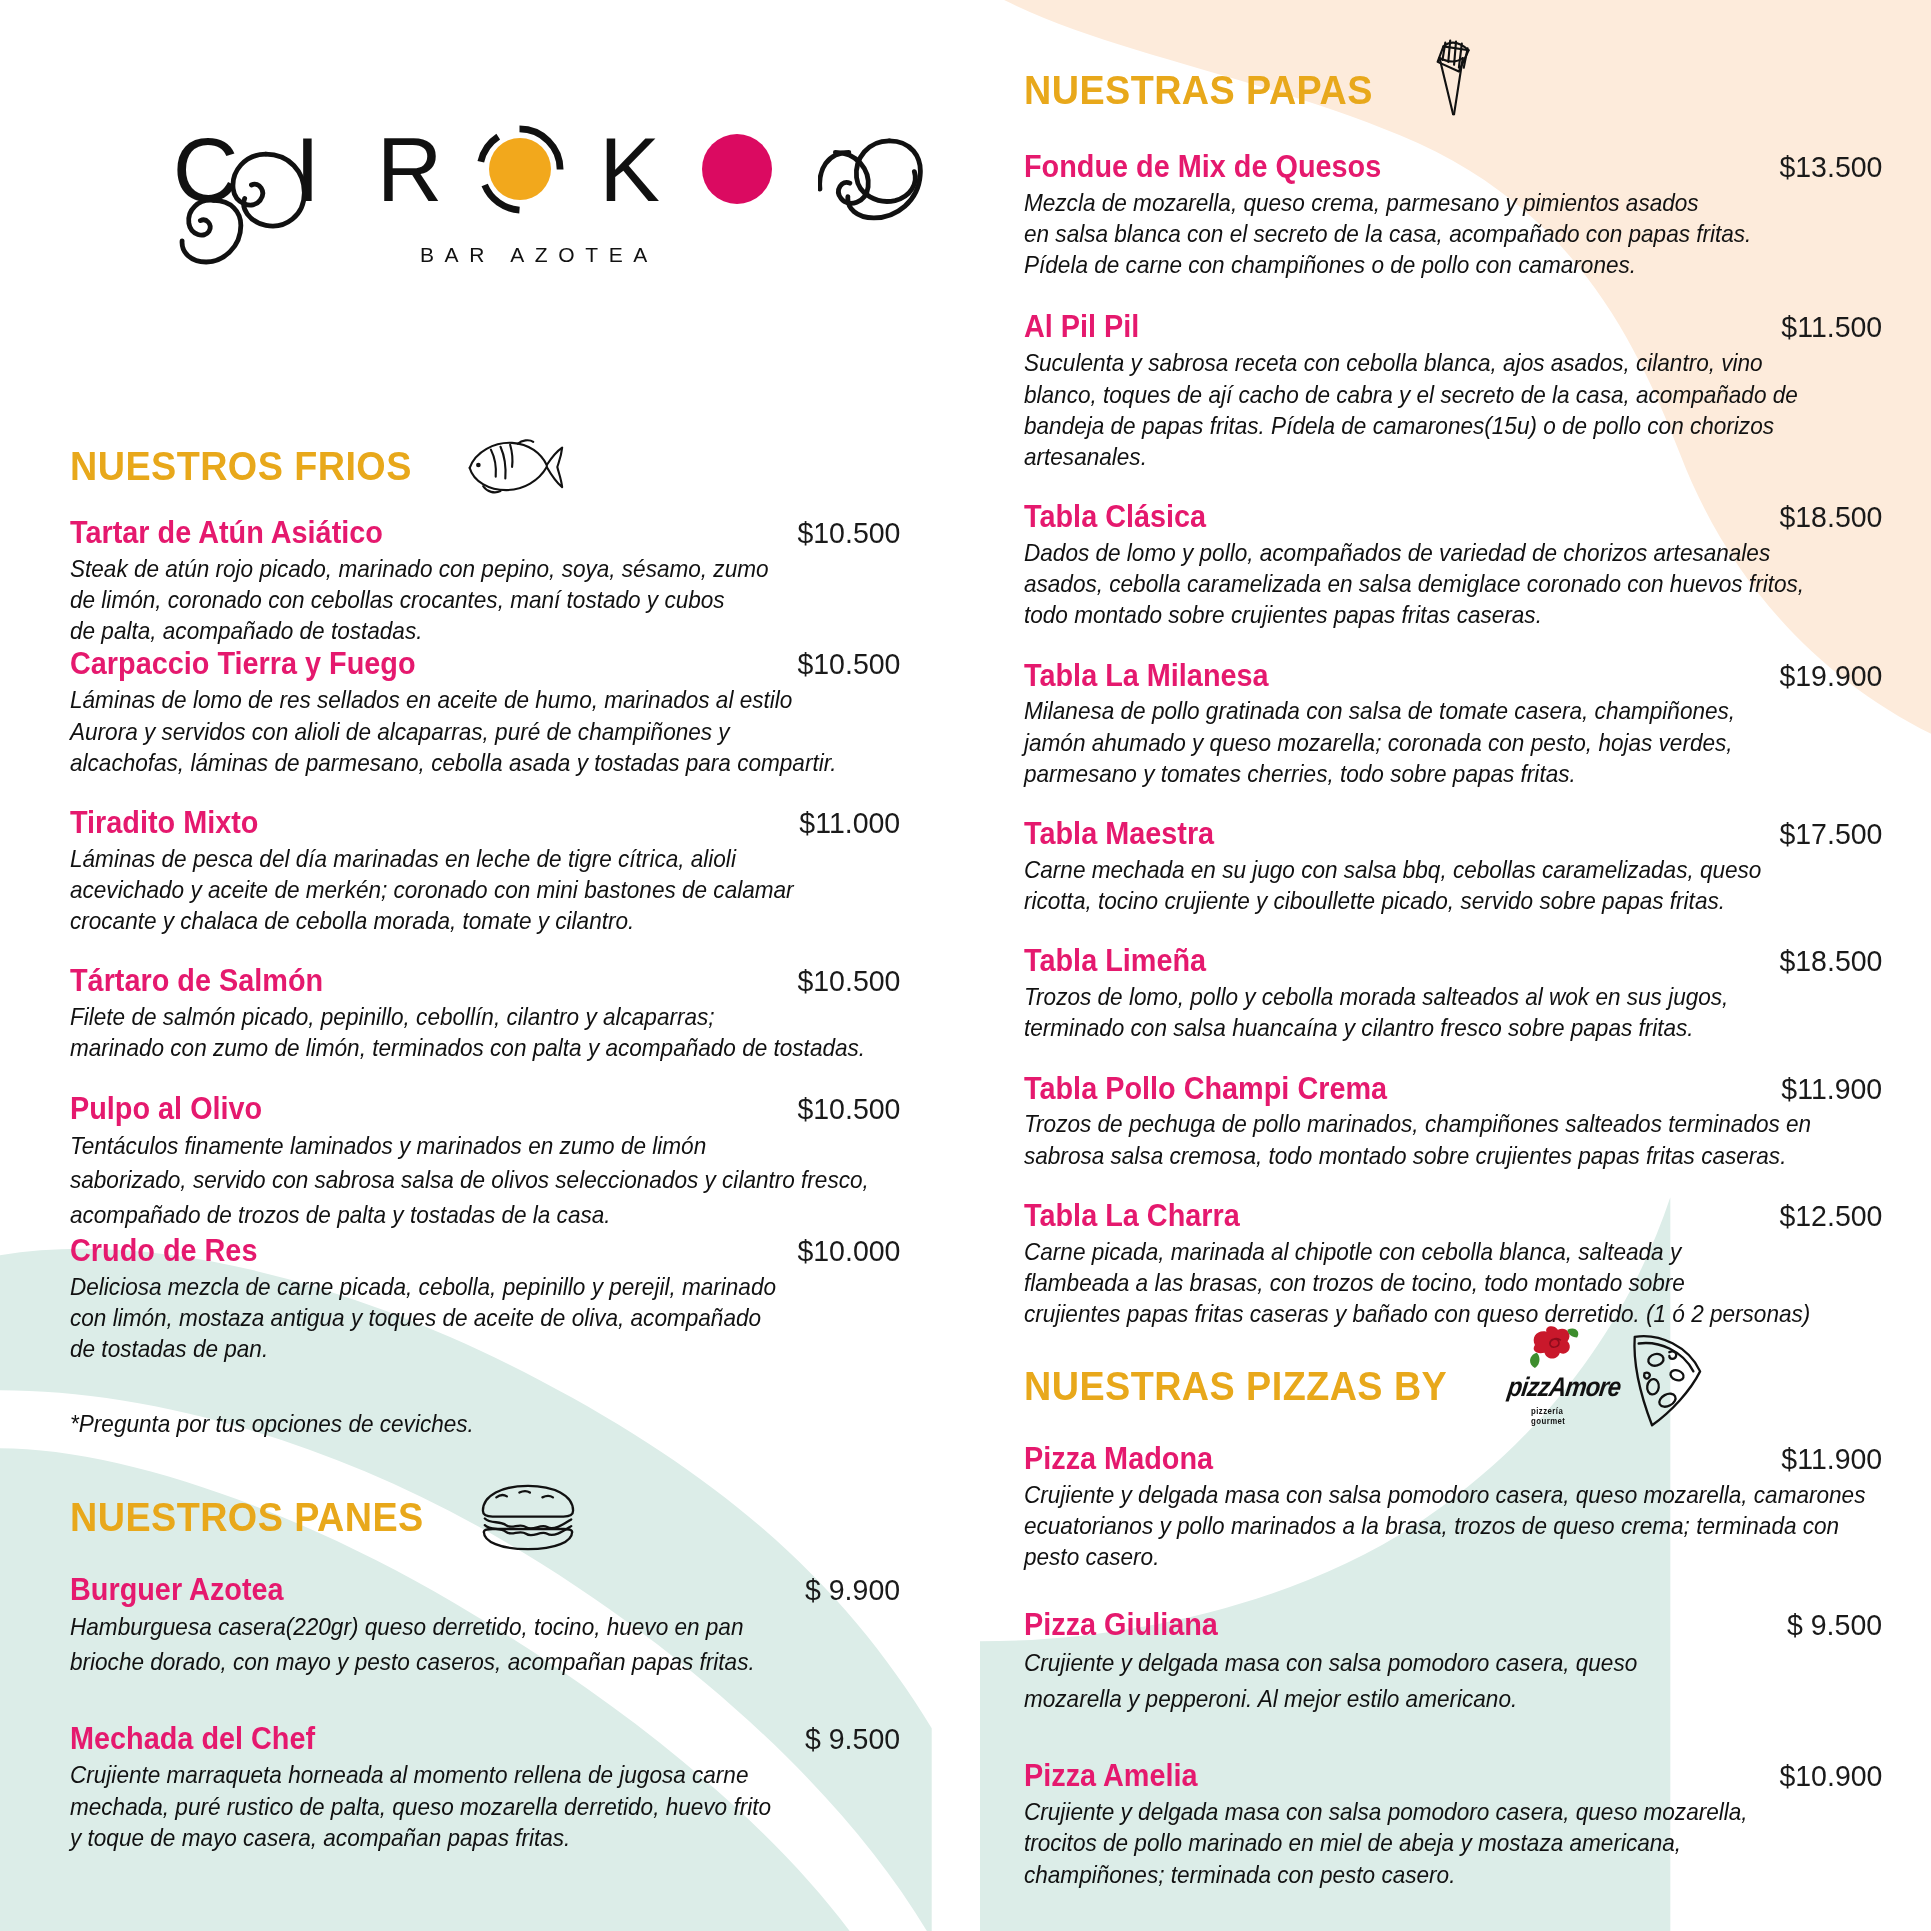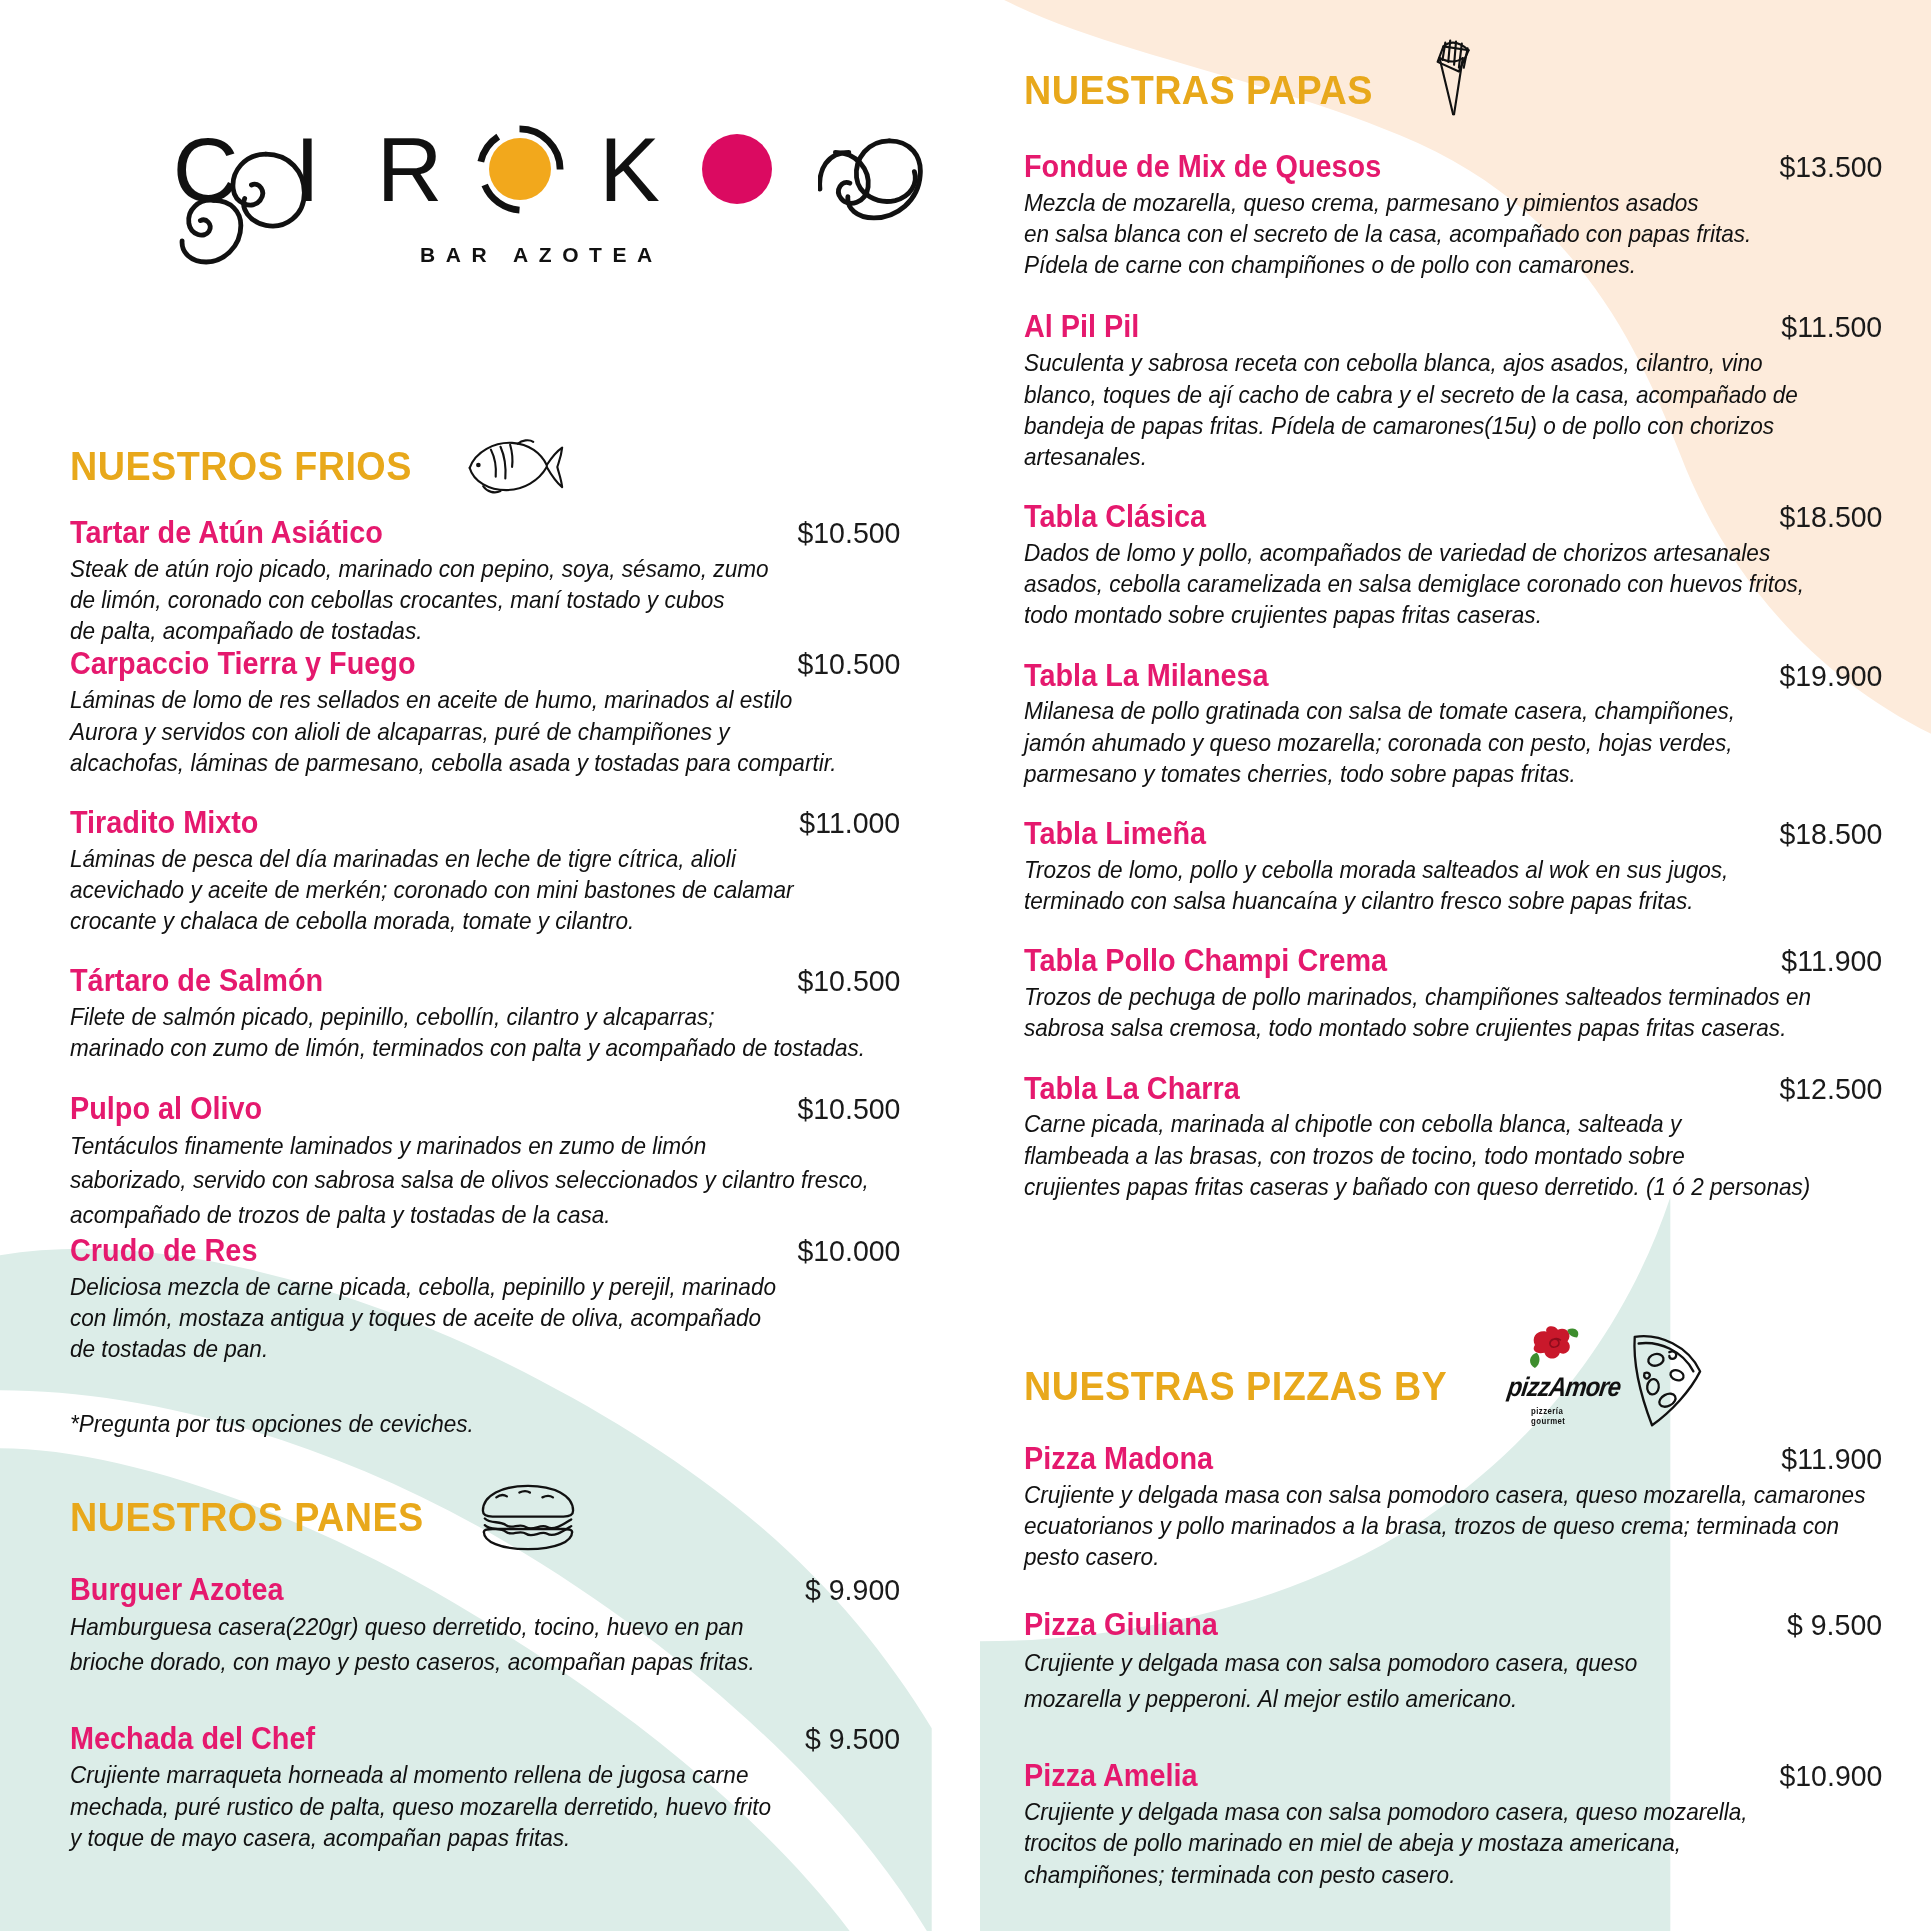--- a/index.html
+++ b/index.html
@@ -40,21 +40,21 @@
   }
   .logo-o-pink {
     position:relative; width:83px; height:83px; flex:0 0 83px;
   }
   .logo-o-pink .disc2 {
     position:absolute; left:6.8px; top:6.8px; width:70px; height:70px;
     border-radius:50%; background:#DB0A61;
   }
   .logo-sub {
     margin-top:21px; margin-left:251px;
-    font-size:21px; letter-spacing:10.6px; color:#111; font-weight:700;
+    font-size:21px; letter-spacing:10.6px; color:#111; font-weight:400;
   }
   .swirl-tl { position:absolute; left:7.7px; top:17.4px; width:145px; height:154px; }
   .swirl-tr { position:absolute; left:649px; top:17.4px; width:106px; height:111px; }
 
   
   .section { position:absolute; }
   .sec-head {
     display:flex; align-items:center; gap:21px; height:60px;
   }
   .sec-title {
@@ -359,20 +359,30 @@
           <span class="item-name">Tabla La Milanesa</span>
           <span class="item-price">$19.900</span>
         </div>
         <div class="item-desc">
           <div>Milanesa de pollo gratinada con salsa de tomate casera, champiñones,</div>
           <div>jamón ahumado y queso mozarella; coronada con pesto, hojas verdes,</div>
           <div> parmesano y tomates cherries, todo sobre papas fritas.</div>
         </div>
       </div>
 
+      <div class="item" style="margin-top:27px;">
+        <div class="item-row">
+          <span class="item-name">Tabla Maestra</span>
+          <span class="item-price">$17.500</span>
+        </div>
+        <div class="item-desc">
+          <div>Carne mechada en su jugo con salsa bbq, cebollas caramelizadas, queso</div>
+          <div>ricotta, tocino crujiente y ciboullette picado, servido sobre papas fritas.</div>
+        </div>
+      </div>
 
       <div class="item" style="margin-top:27px;">
         <div class="item-row">
           <span class="item-name">Tabla Limeña</span>
           <span class="item-price">$18.500</span>
         </div>
         <div class="item-desc">
           <div>Trozos de lomo, pollo y cebolla morada salteados al wok en sus jugos,</div>
           <div>terminado con salsa huancaína y cilantro fresco sobre papas fritas.</div>
         </div>

